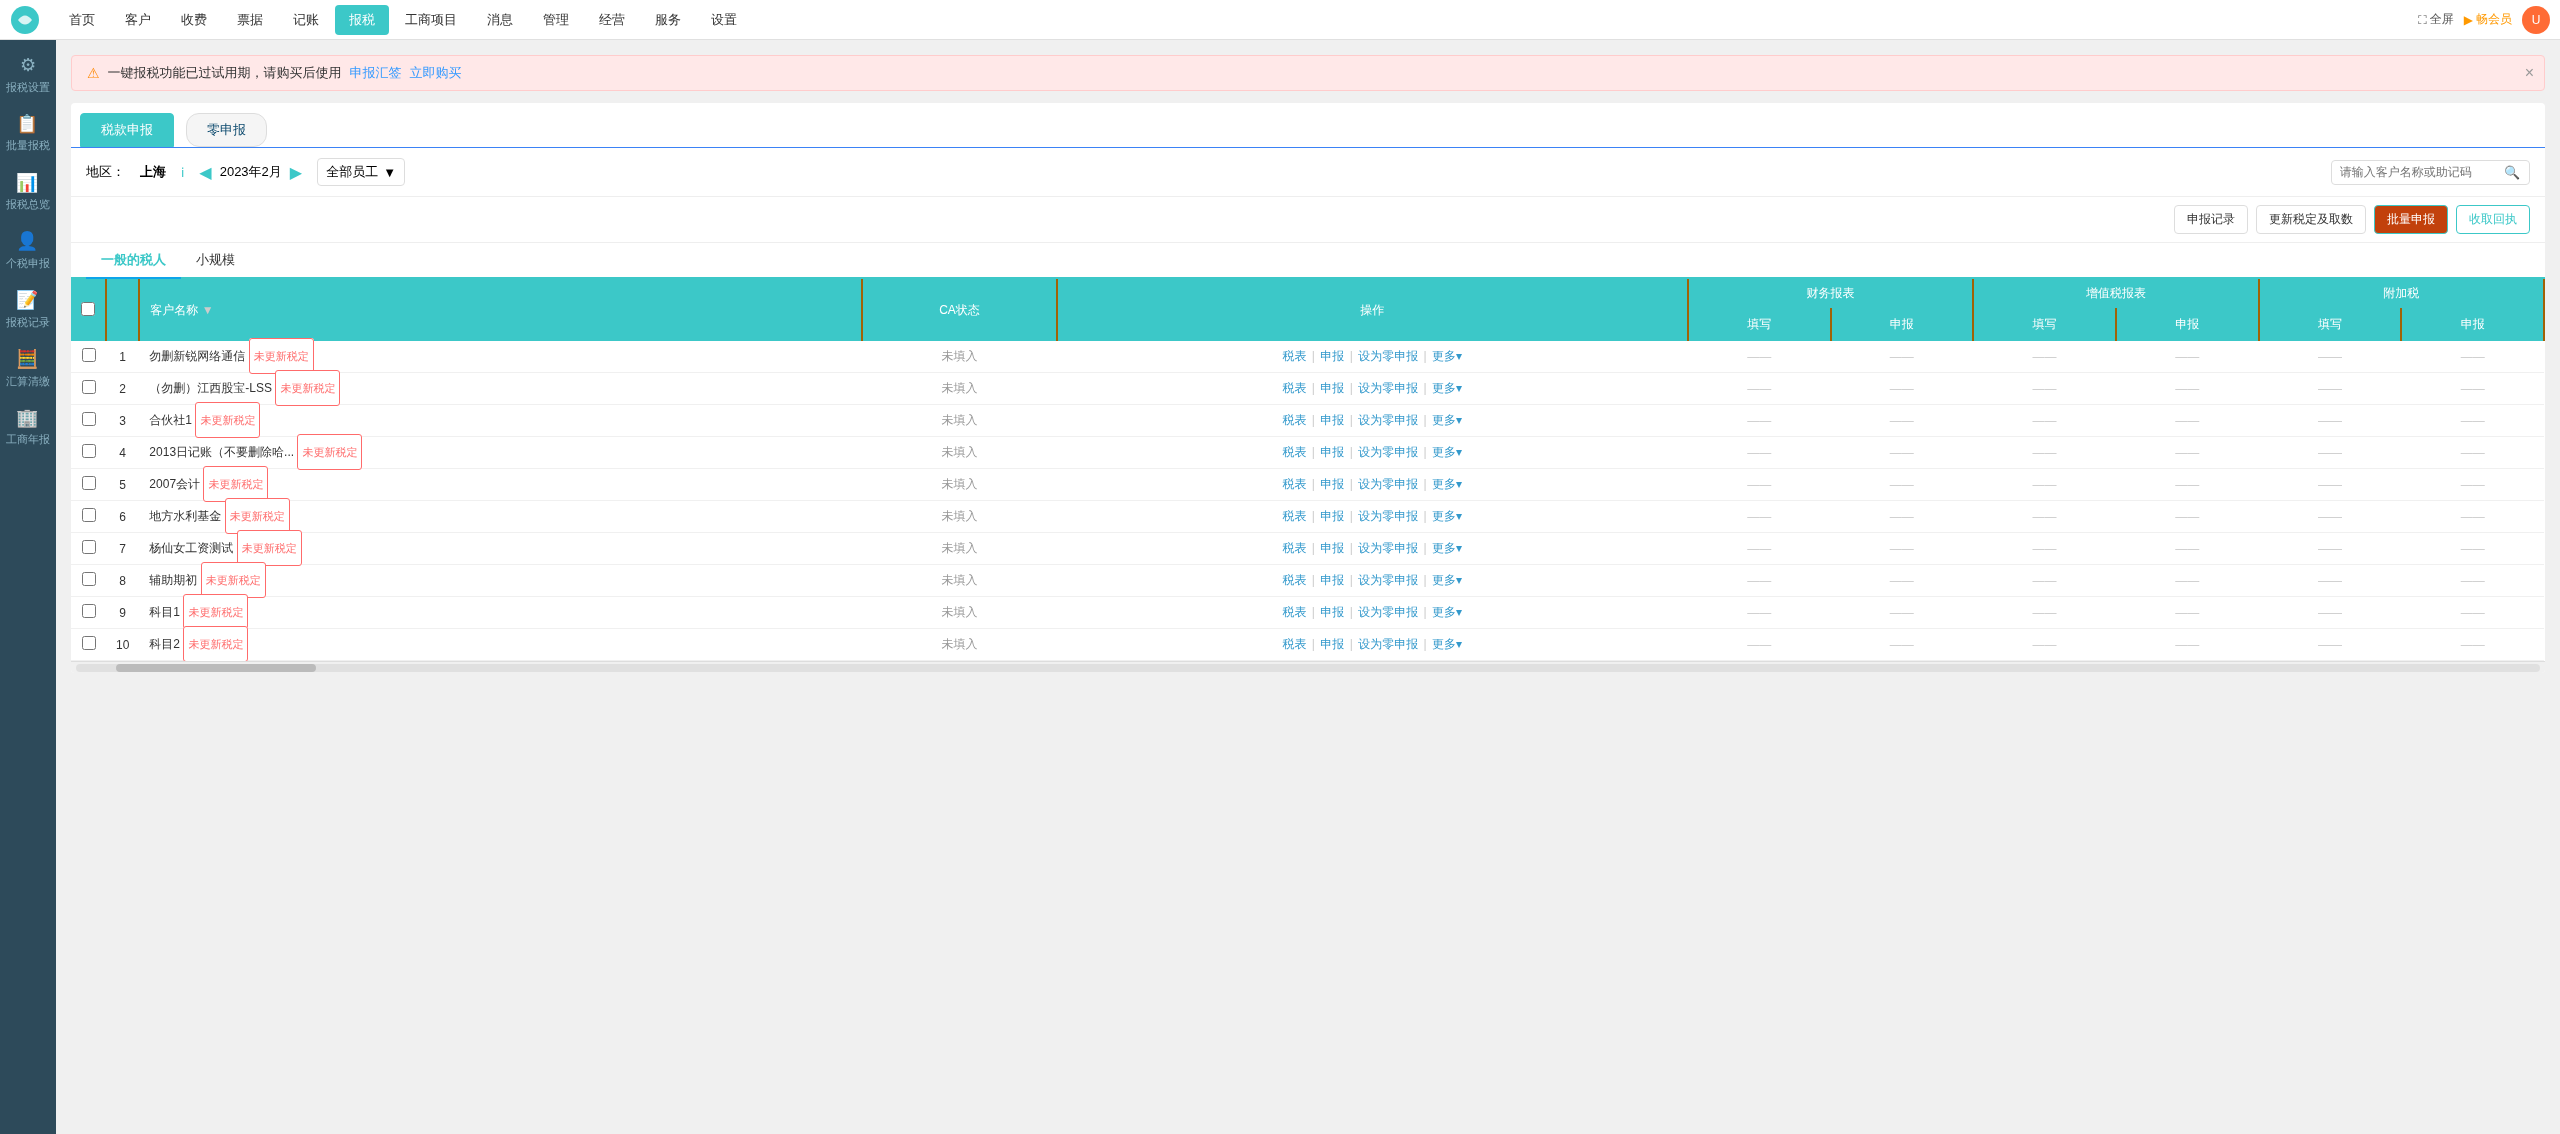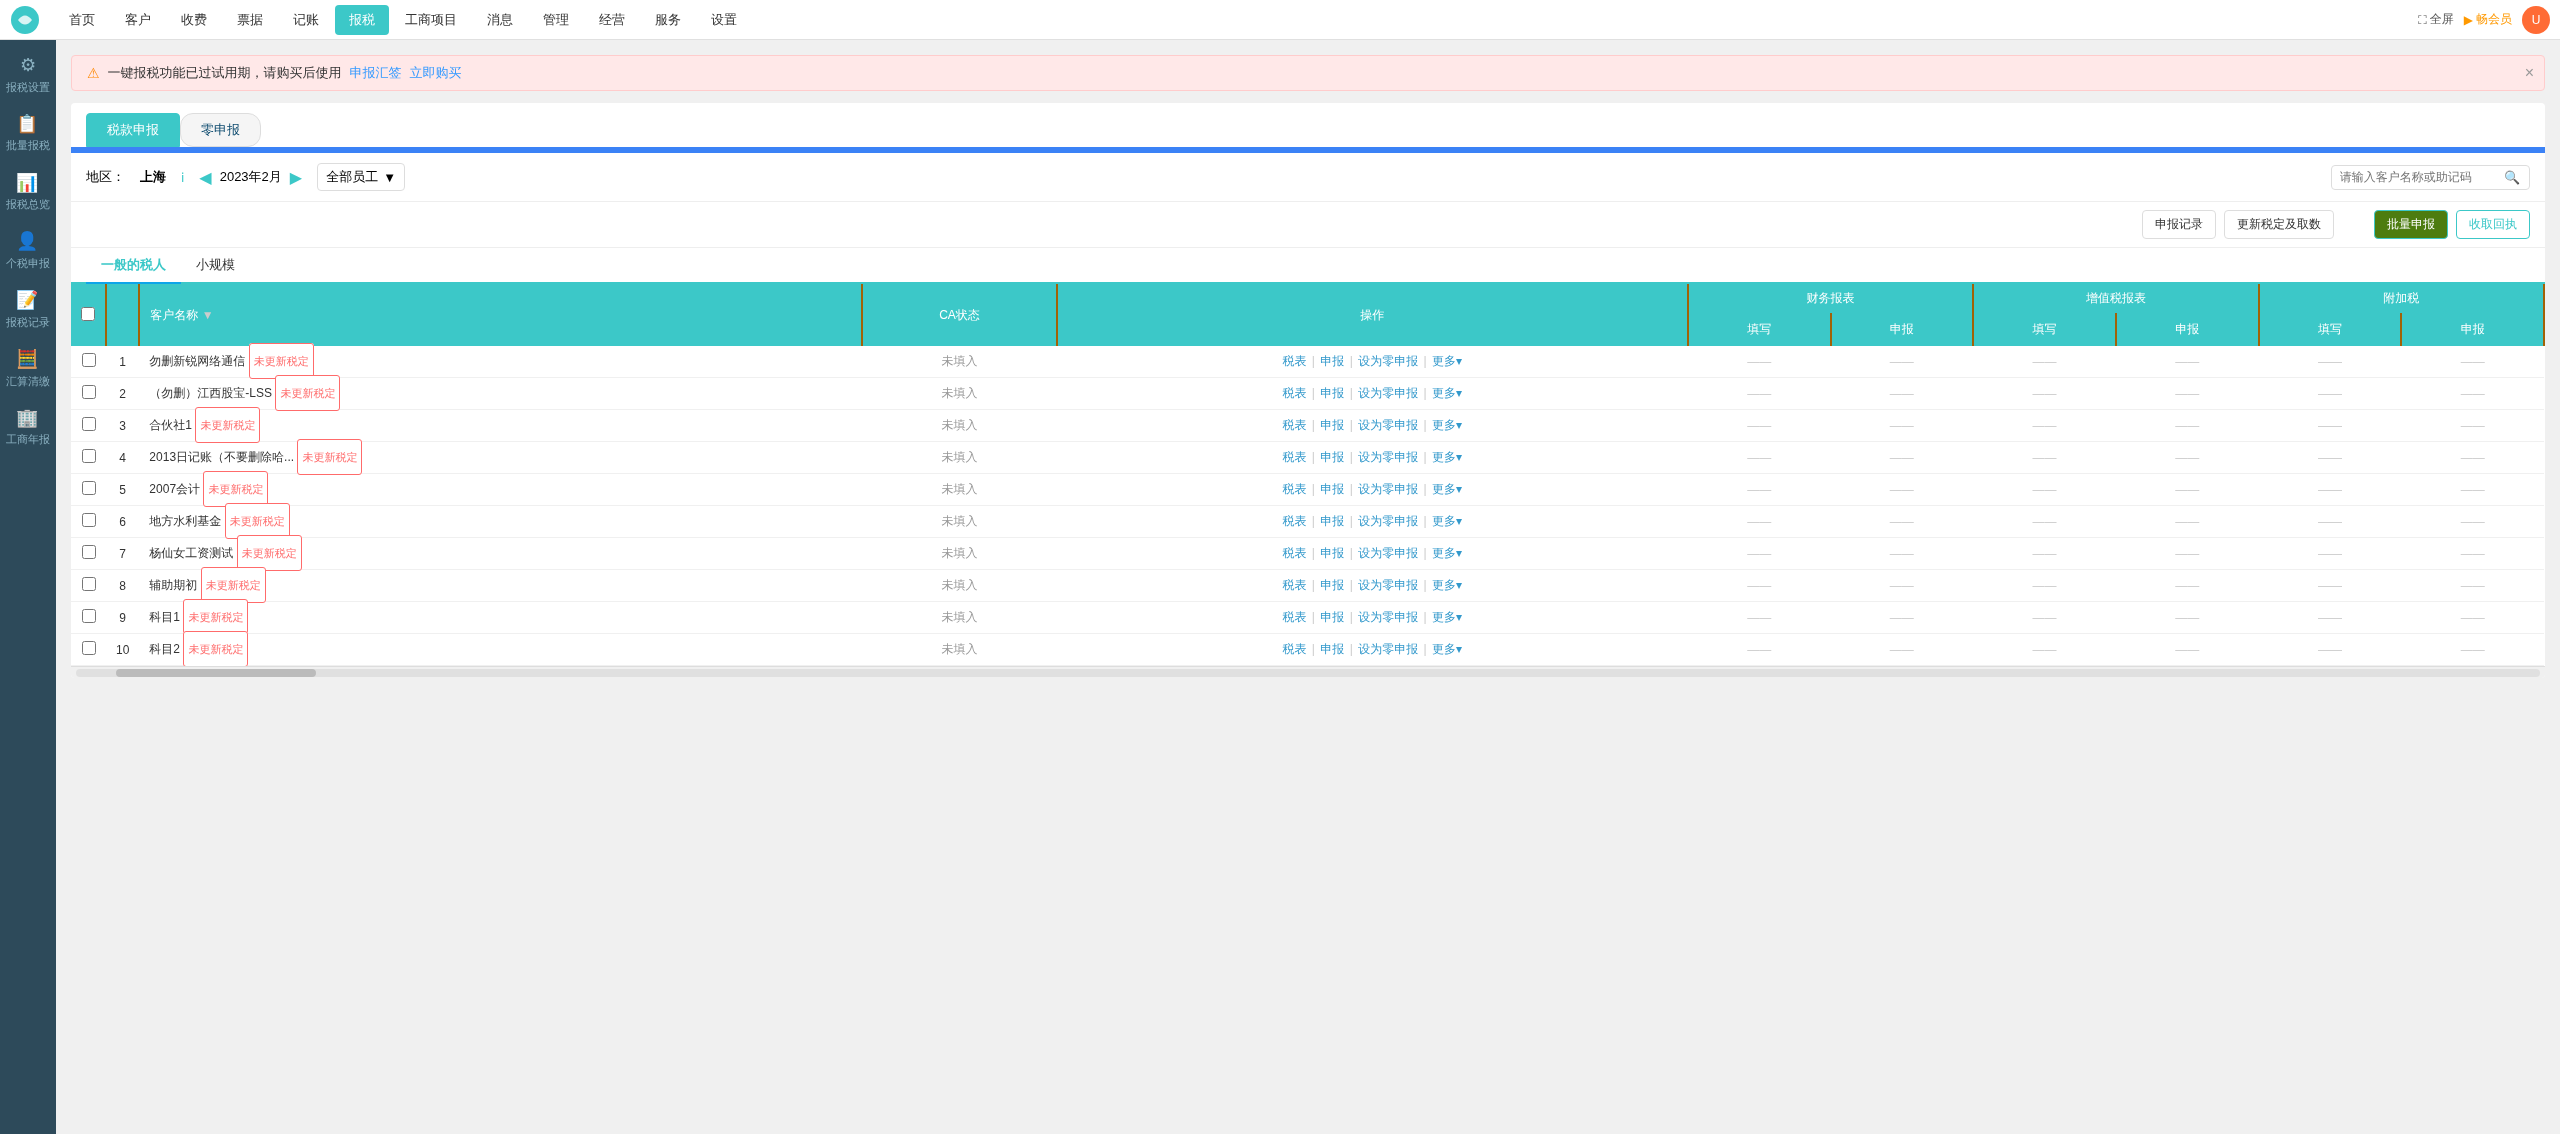--- a/index.html
+++ b/index.html
@@ -33,39 +33,39 @@
     .notice-banner { background: #ffe8e8; border: 1px solid #ffcccc; border-radius: 4px; padding: 8px 15px; display: flex; align-items: center; gap: 8px; margin-bottom: 12px; font-size: 13px; position: relative; }
     .notice-banner .notice-icon { color: #ff8800; font-size: 14px; }
     .notice-banner .notice-text { color: #333; }
     .notice-banner a { color: #3399ff; cursor: pointer; }
     .notice-banner .close-btn { position: absolute; right: 10px; top: 50%; transform: translateY(-50%); cursor: pointer; color: #999; font-size: 16px; }
 
     
     .card { background: #fff; border-radius: 4px; overflow: hidden; }
 
     
-    .tab-bar { display: flex; align-items: center; padding: 10px 15px 0; border-bottom: 6px solid #3b82f6; gap: 0; }
+    .tab-bar { display: flex; align-items: center; padding: 10px 9px 0; border-bottom: 1px solid #3b82f6; gap: 12px; }
     .tab-btn { padding: 7px 20px; cursor: pointer; border-radius: 4px 4px 0 0; font-size: 13px; border: 1px solid transparent; }
     .tab-btn.active { background: #3cc8c8; color: #fff; border-color: #3cc8c8; }
     .tab-btn:not(.active) { color: #0c4a6e; background: #f5f5f5; border-color: #ddd; border-radius: 13px; }
 
     
     .filters-row { display: flex; align-items: center; padding: 10px 15px; gap: 15px; border-bottom: 1px solid #eee; }
     .info-icon { color: #3cc8c8; cursor: pointer; }
     .date-nav { display: flex; align-items: center; gap: 8px; }
     .date-nav .arrow-btn { background: none; border: none; cursor: pointer; color: #3cc8c8; font-size: 16px; }
     .employee-select { display: flex; align-items: center; gap: 5px; border: 1px solid #ddd; border-radius: 4px; padding: 4px 8px; cursor: pointer; font-size: 13px; background: #fff; }
     .search-box { display: flex; align-items: center; border: 1px solid #ddd; border-radius: 4px; padding: 4px 8px; gap: 5px; }
     .search-box input { border: none; outline: none; font-size: 12px; width: 160px; color: #999; }
     .search-icon { color: #999; cursor: pointer; }
 
     
     .action-row { display: flex; align-items: center; padding: 8px 15px; gap: 8px; border-bottom: 1px solid #eee; justify-content: flex-end; }
     .action-btn { padding: 5px 12px; border-radius: 4px; cursor: pointer; font-size: 12px; border: 1px solid #ddd; background: #fff; color: #333; }
-    .action-btn.primary { background: #4d7c0f; color: #fff; border-color: #3cc8c8; margin-left: 32px; }
+    .action-btn.primary { background: #c2410c; color: #fff; border-color: #3cc8c8; }
     .action-btn.outline { background: #fff; color: #3cc8c8; border-color: #3cc8c8; }
 
     
     .sub-tabs { display: flex; align-items: center; padding: 0 15px; border-bottom: 2px solid #3cc8c8; margin-bottom: 0; }
     .sub-tab { padding: 8px 15px; cursor: pointer; font-size: 13px; color: #333; border-bottom: 2px solid transparent; margin-bottom: -2px; }
     .sub-tab.active { color: #3cc8c8; border-bottom: 2px solid #0ea5e9; font-weight: bold; }
 
     
     .table-container { overflow-x: auto; }
     table { width: 100%; border-collapse: collapse; font-size: 12px; }

